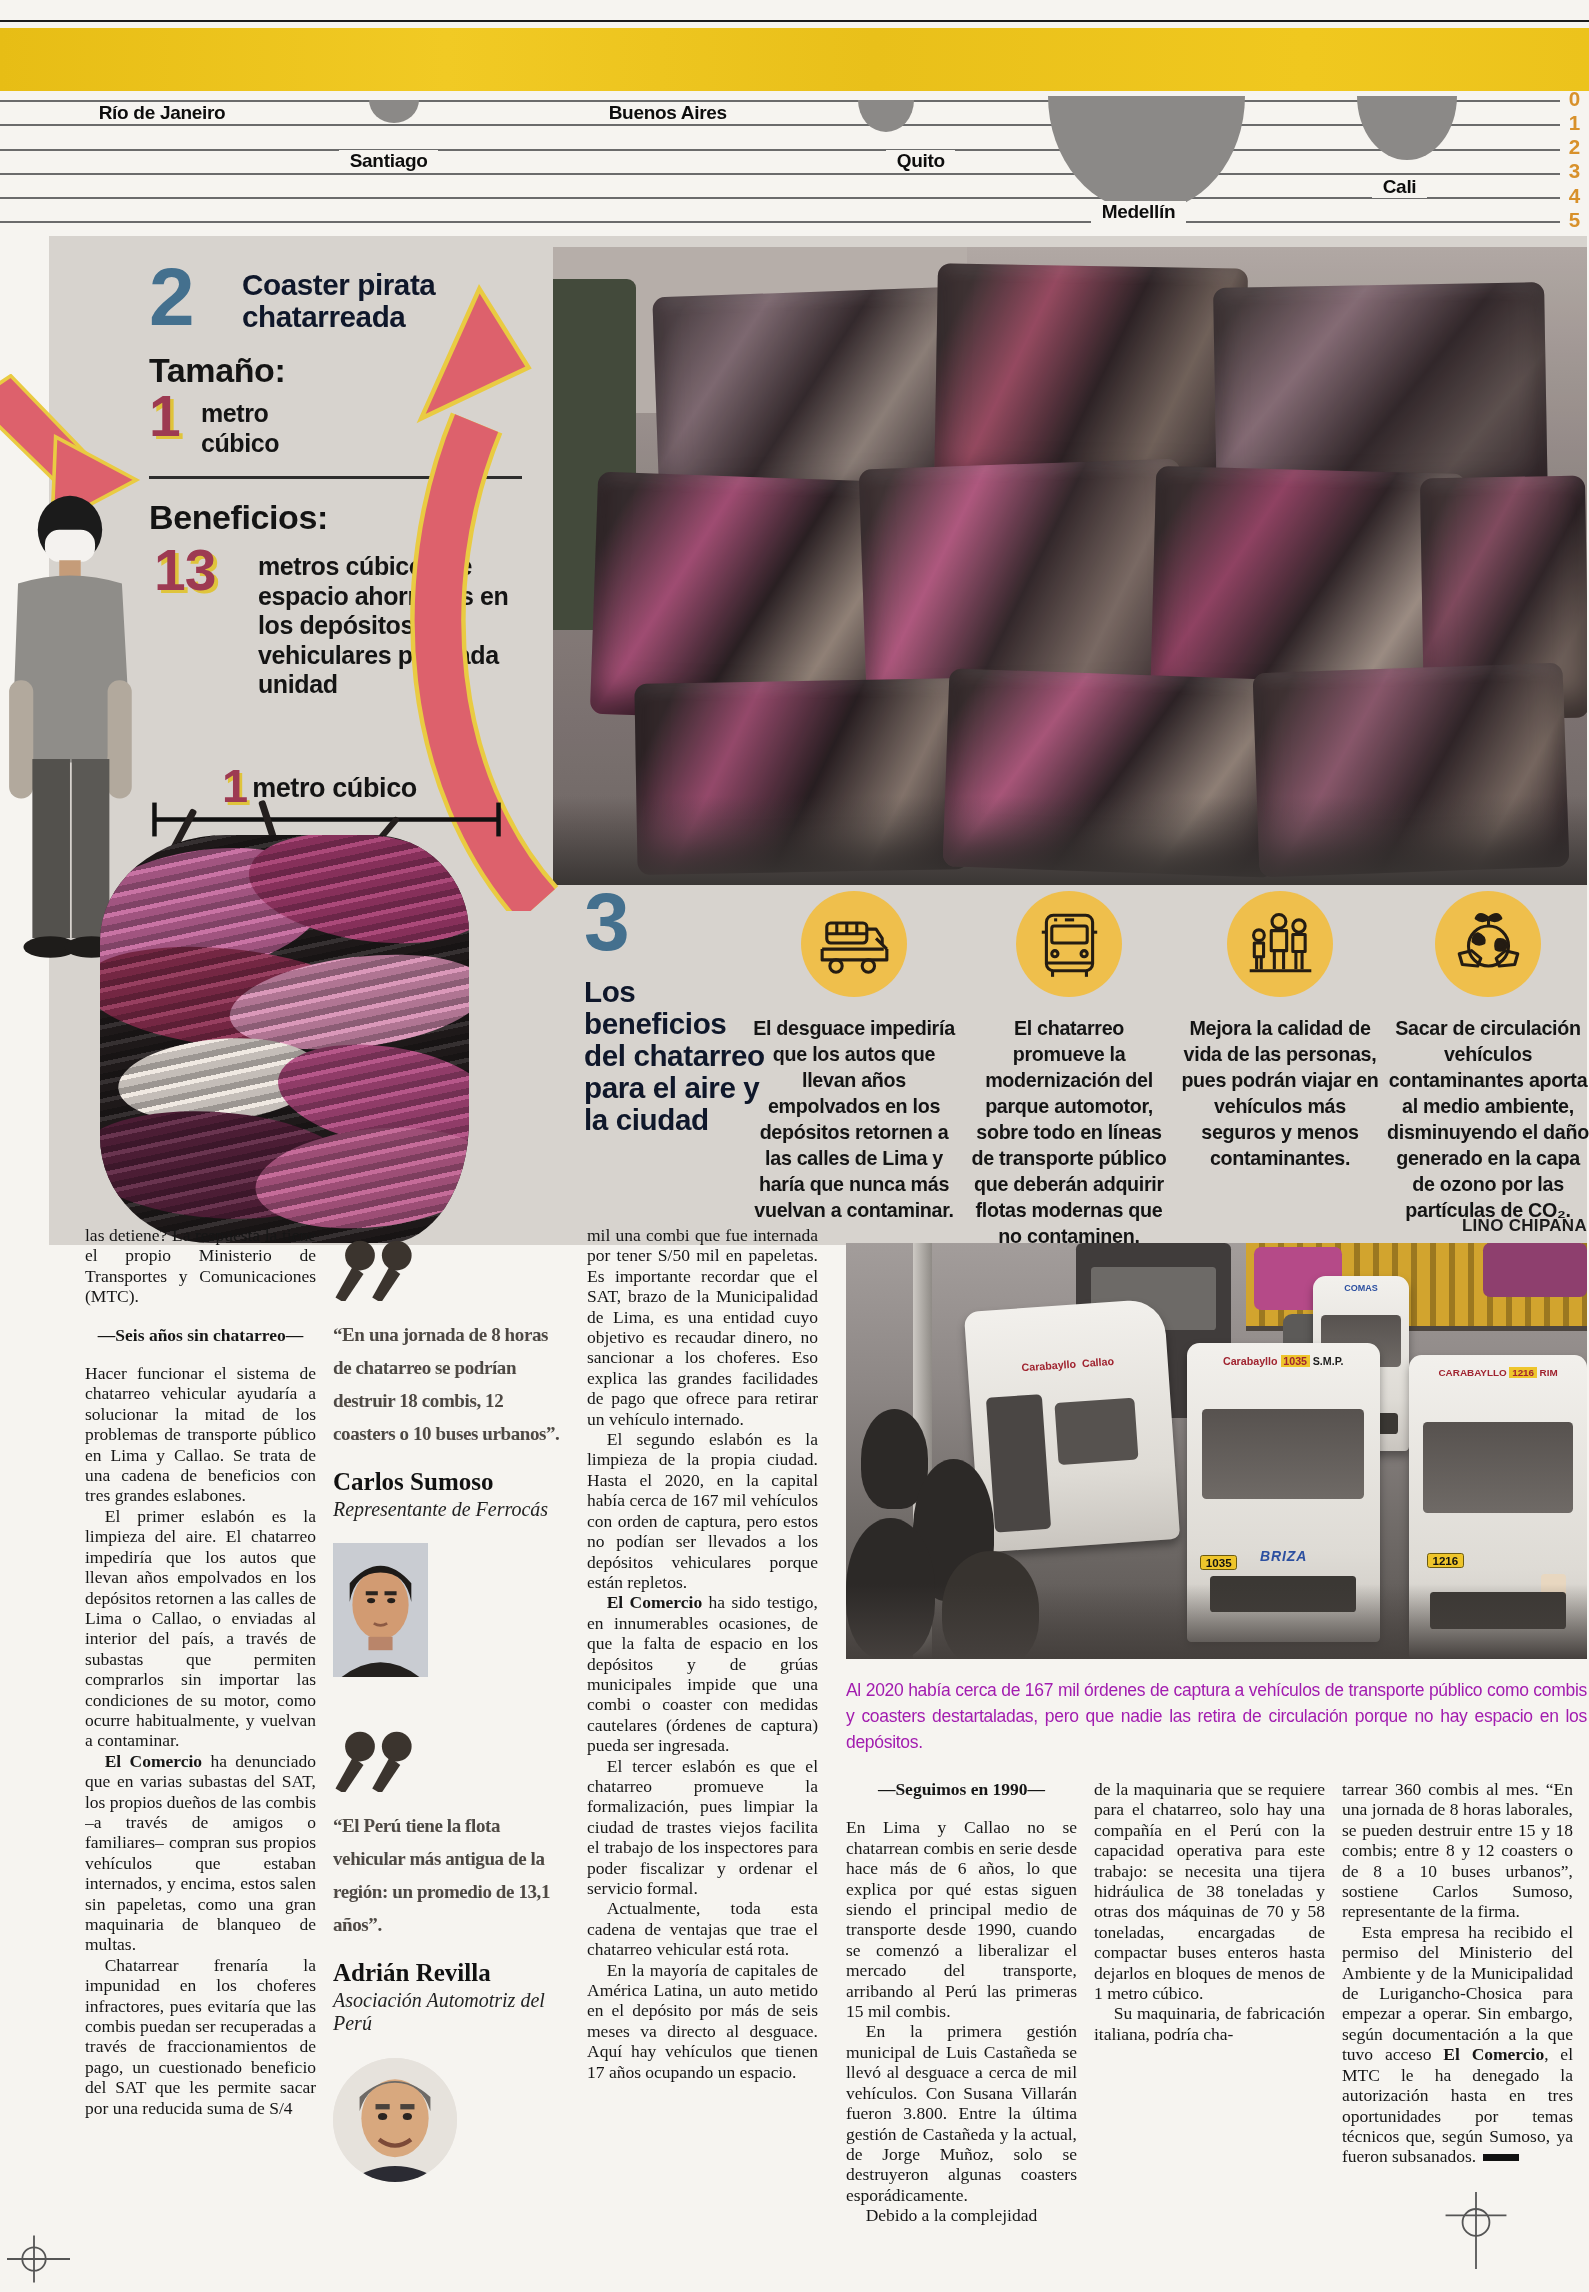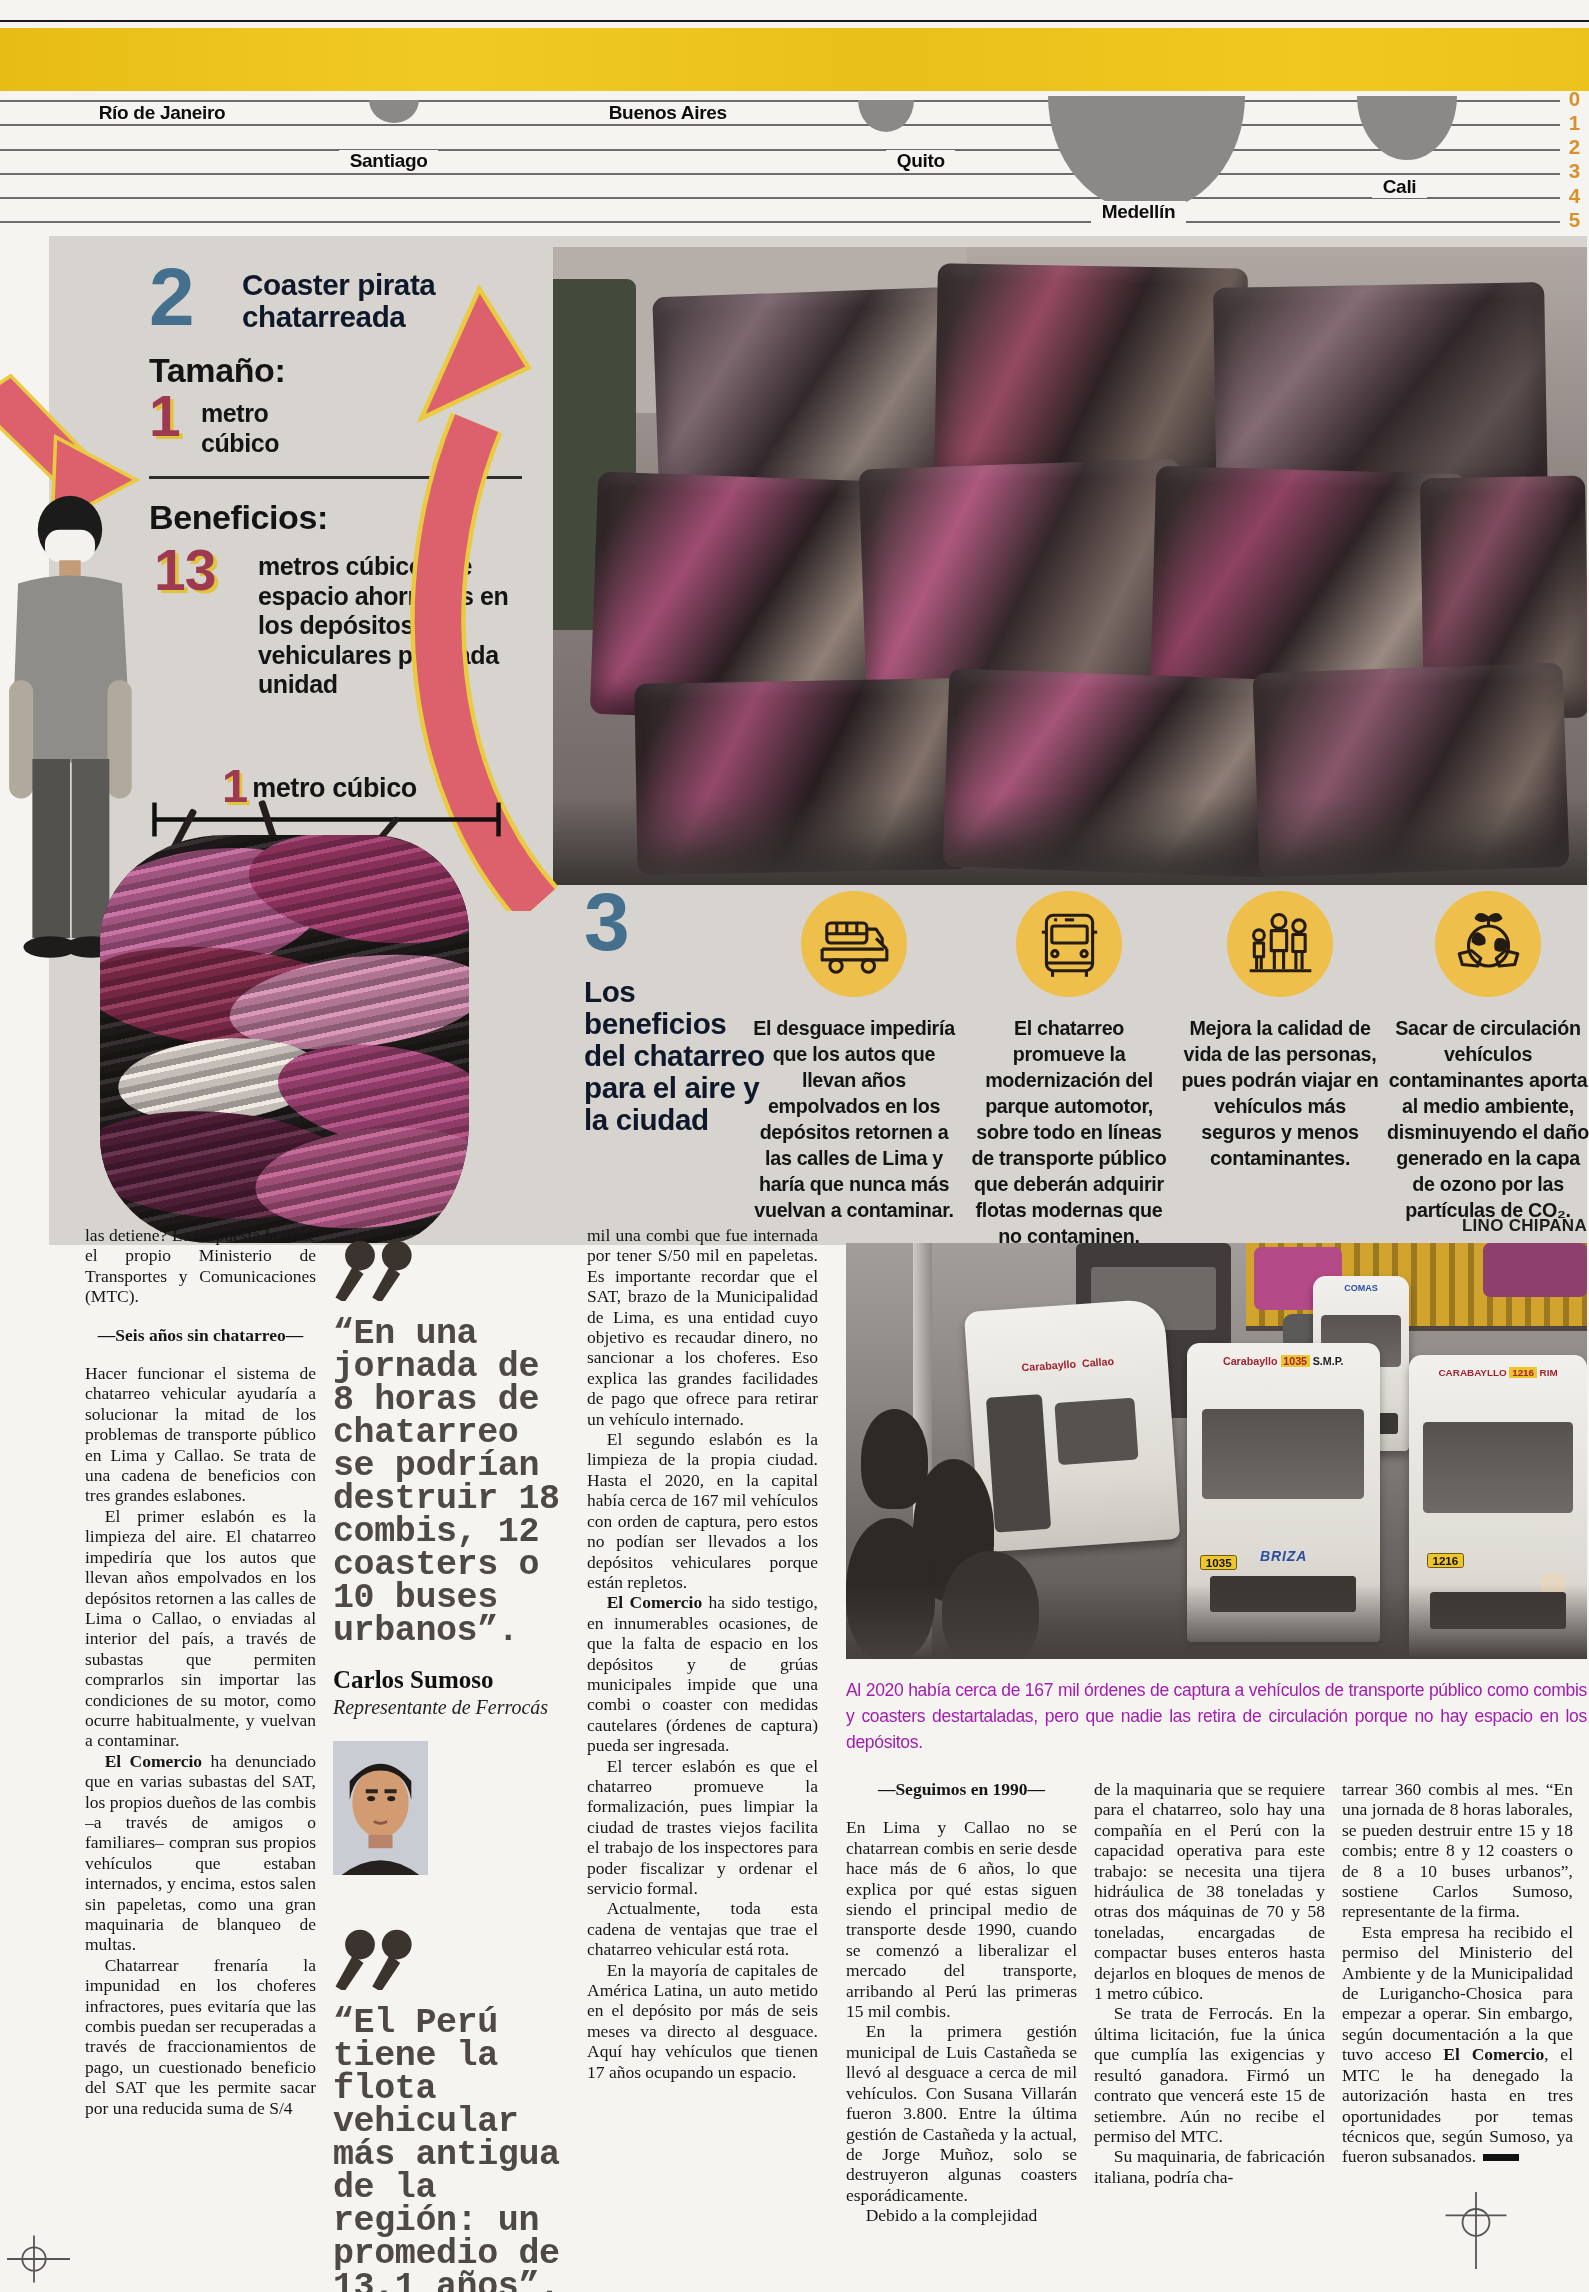--- a/index.html
+++ b/index.html
@@ -66,21 +66,21 @@
 
   
   .bodycol{position:absolute;width:231px;font-family:"Liberation Serif",serif;
            font-size:17.5px;line-height:20.4px;text-align:justify;color:#161616;}
   .bodycol p{margin:0;}
   .bodycol p.ind{text-indent:19.7px;}
   .subhead{font-weight:bold;text-align:center;margin:18px 0 !important;text-indent:0 !important;}
   .clip{overflow:hidden;}
 
   .quotecol{position:absolute;left:333px;top:1238px;width:235px;}
-  .qtext{font-family:Liberation Mono, monospace;font-weight:bold;font-size:35px;line-height:33px;
+  .qtext{font-family:Liberation Serif, serif;font-weight:bold;font-size:19px;line-height:33px;
          color:#4e4944;letter-spacing:-0.4px;margin-top:14.3px;}
   .qname{font-family:"Liberation Serif",serif;font-weight:bold;font-size:25px;color:#111;margin-top:18px;}
   .qrole{font-family:"Liberation Serif",serif;font-style:italic;font-size:20px;line-height:23px;color:#222;margin-top:1.8px;}
   .portrait-rect{margin-top:21.5px;width:95px;height:134px;overflow:hidden;background:#c6ccd2;}
   .portrait-circ{margin-top:23px;width:124px;height:124px;border-radius:50%;overflow:hidden;background:#e8e4df;}
   .qspacer{height:52px;}
 
   .credit{position:absolute;left:1300px;top:1216px;width:287px;text-align:right;
           font-weight:bold;font-size:17px;color:#1c1c1c;letter-spacing:0.3px;}
   .caption{position:absolute;left:846px;top:1677px;width:741px;font-weight:normal;
@@ -415,21 +415,20 @@
   <div class="caption">Al 2020 había cerca de 167 mil órdenes de captura a vehículos de transporte público como combis y coasters destartaladas, pero que nadie las retira de circulación porque no hay espacio en los depósitos.</div>
 
   <div class="bodycol clip" style="left:846px;top:1779px;height:512px">
     <p class="subhead" style="margin-top:0 !important">—Seguimos en 1990—</p>
     <p>En Lima y Callao no se chatarrean combis en serie desde hace más de 6 años, lo que explica por qué estas siguen siendo el principal medio de transporte desde 1990, cuando se comenzó a liberalizar el mercado del transporte, arribando al Perú las primeras 15 mil combis.</p>
     <p class="ind">En la primera gestión municipal de Luis Castañeda se llevó al desguace a cerca de mil vehículos. Con Susana Villarán fueron 3.800. Entre la última gestión de Castañeda y la actual, de Jorge Muñoz, solo se destruyeron algunas coasters esporádicamente.</p>
     <p class="ind">Debido a la complejidad</p>
   </div>
   <div class="bodycol clip" style="left:1094px;top:1779px;height:512px">
     <p>de la maquinaria que se requiere para el chatarreo, solo hay una compañía en el Perú con la capacidad operativa para este trabajo: se necesita una tijera hidráulica de 38 toneladas y otras dos máquinas de 70 y 58 toneladas, encargadas de compactar buses enteros hasta dejarlos en bloques de menos de 1 metro cúbico.</p>
-    <p class="ind">Se trata de Ferrocás. En la última licitación, fue la única que cumplía las exigencias y resultó ganadora. Firmó un contrato que vencerá este 15 de setiembre. Aún no recibe el permiso del MTC.</p>
     <p class="ind">Su maquinaria, de fabricación italiana, podría cha-</p>
   </div>
   <div class="bodycol clip" style="left:1342px;top:1779px;height:512px">
     <p>tarrear 360 combis al mes. “En una jornada de 8 horas laborales, se pueden destruir entre 15 y 18 combis; entre 8 y 12 coasters o de 8 a 10 buses urbanos”, sostiene Carlos Sumoso, representante de la firma.</p>
     <p class="ind"><span>Esta empresa ha recibido el permiso del Ministerio del Ambiente y de la Municipalidad de Lurigancho-Chosica para empezar a operar. Sin embargo, según documentación a la que tuvo acceso </span><b>El Comercio</b><span>, el MTC le ha denegado la autorización hasta en tres oportunidades por temas técnicos que, según Sumoso, ya fueron subsanados.</span><span class="endmark"></span></p>
   </div>
 
   <svg class="regmark" style="left:7.2px;top:2232px" width="63" height="54" viewBox="0 0 70 60">
     <line x1="0" y1="30" x2="70" y2="30" stroke="#555" stroke-width="2"></line>
     <line x1="30" y1="4" x2="30" y2="56" stroke="#555" stroke-width="2"></line>

